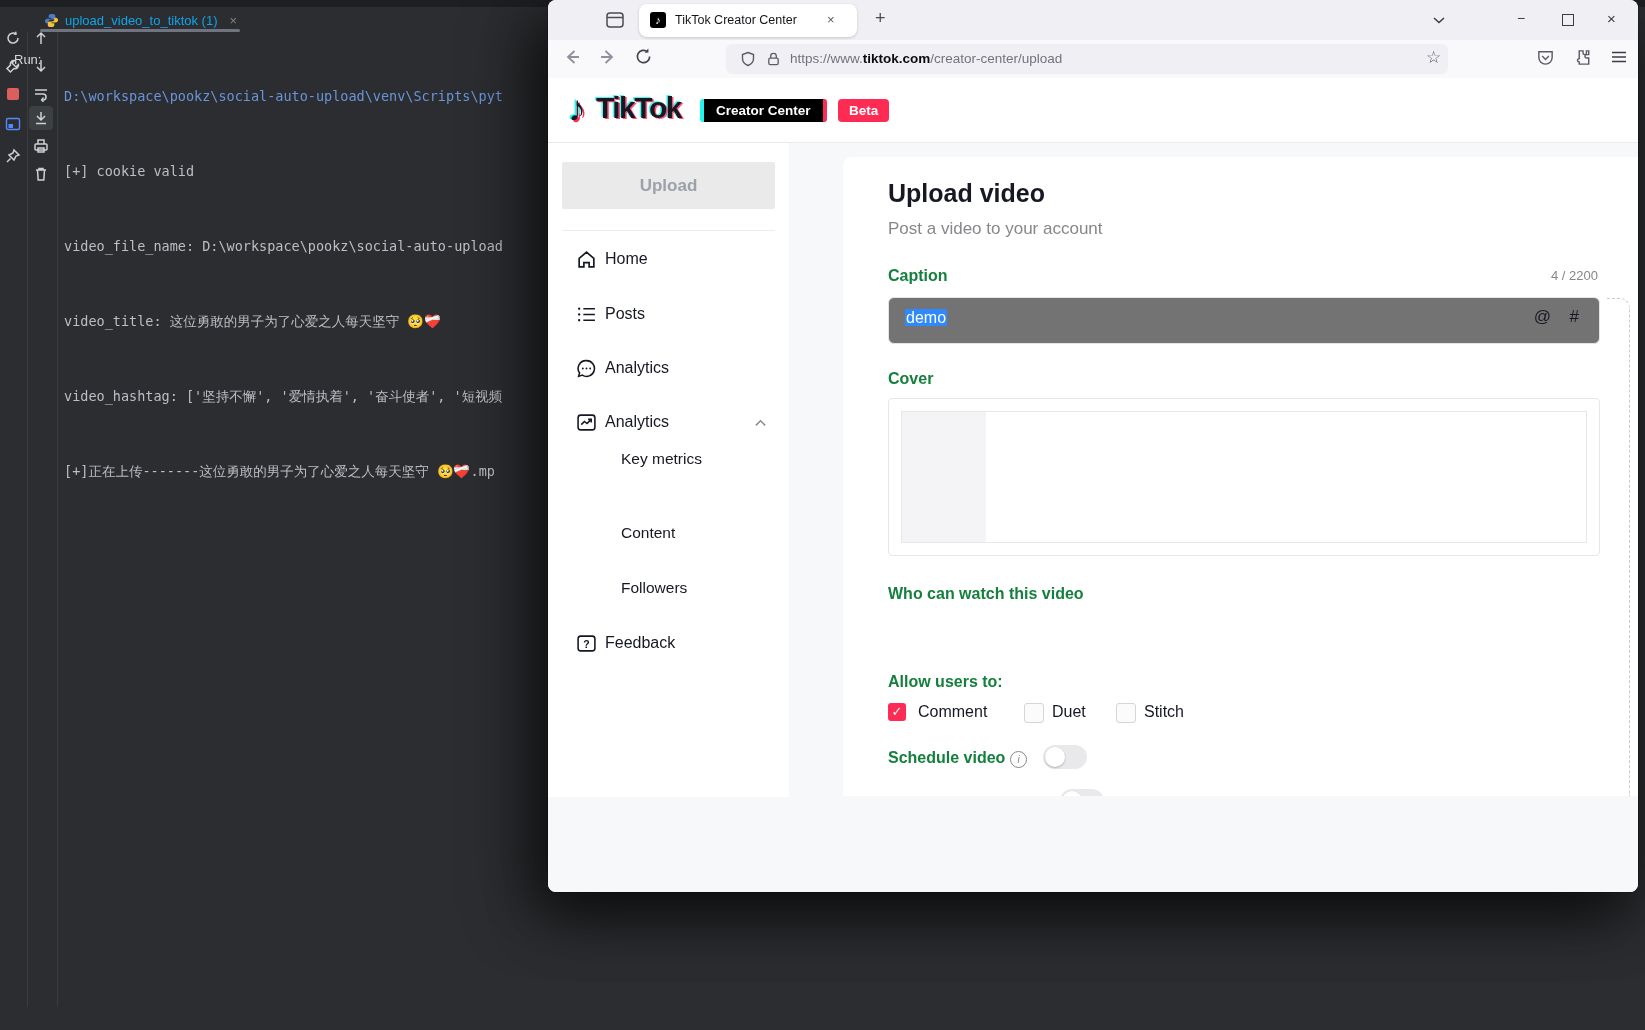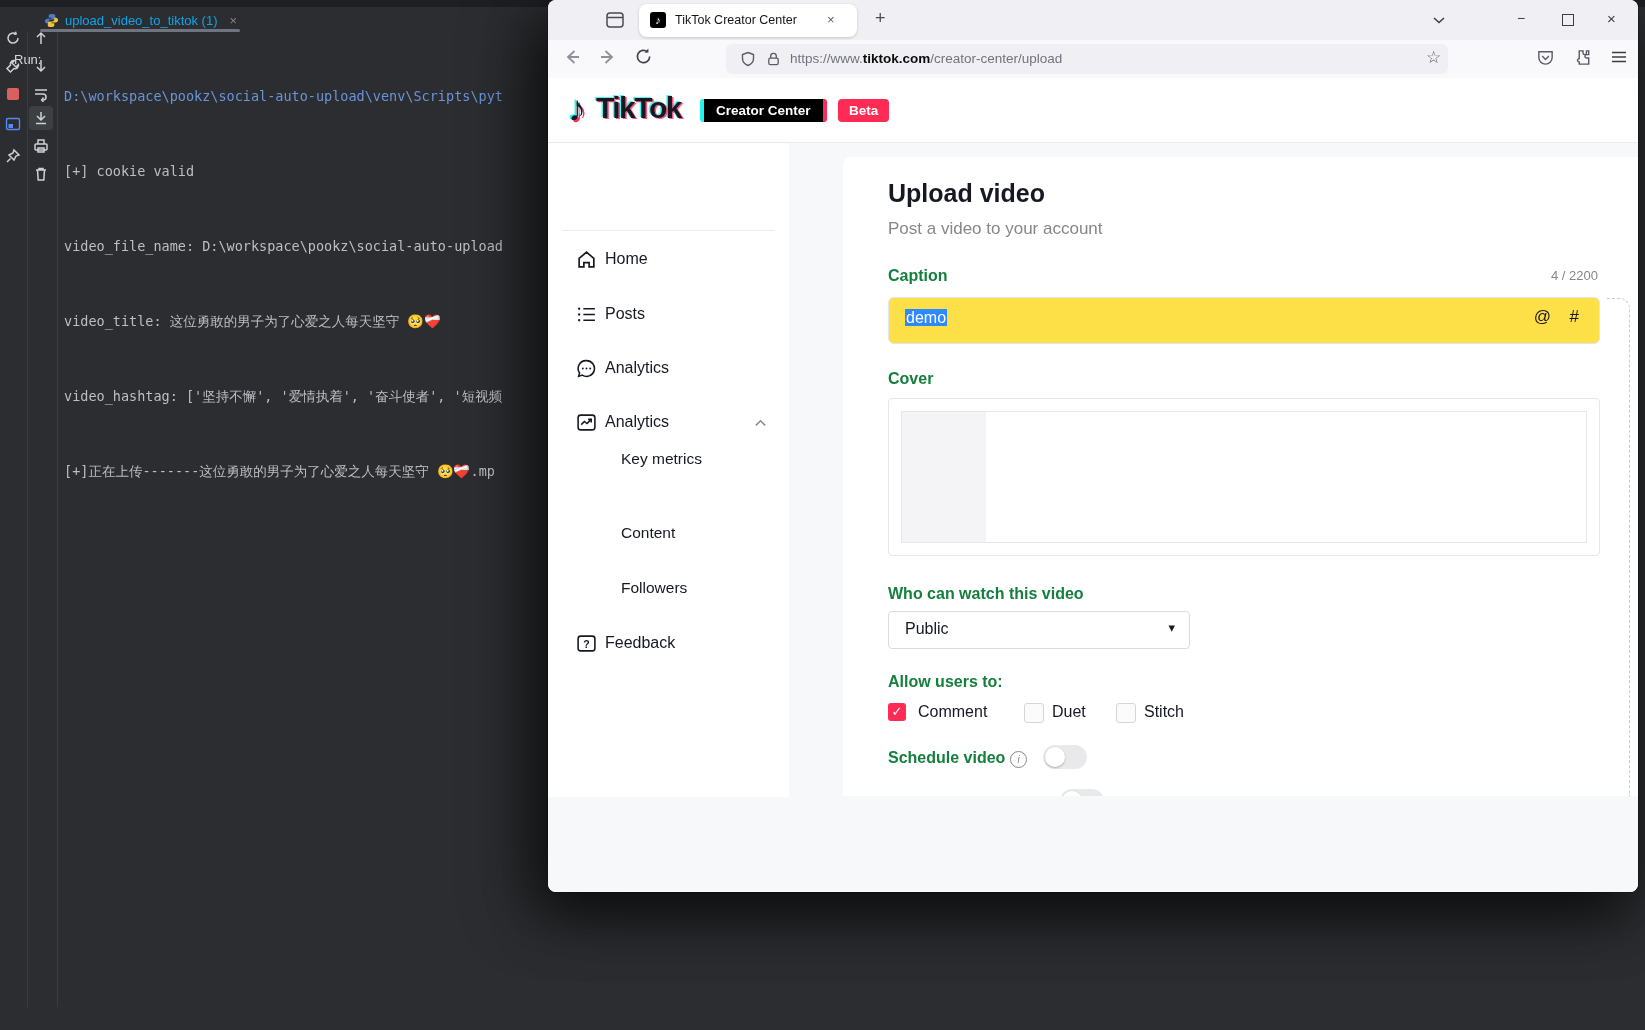--- a/index.html
+++ b/index.html
@@ -74,21 +74,21 @@
   .sb-label{position:absolute;left:57px;top:4px;font-size:16px;font-weight:400;color:#161823;}
   .sb-sub{position:absolute;left:73px;top:4px;font-size:15.5px;font-weight:500;color:#161823;}
   .sb-chev{position:absolute;left:206px;top:8px;}
 
   .card{left:295px;top:157px;width:795px;height:639px;background:#fff;border-radius:8px 0 0 0;overflow:hidden;}
   .c-title{left:45px;top:22px;font-size:25px;font-weight:bold;color:#161823;}
   .c-sub{left:45px;top:62px;font-size:17px;color:#86878b;}
   .cap-label,.bold16{font-size:16px;font-weight:bold;color:#15803d;}
   .cap-label{left:45px;top:110px;}
   .cap-count{right:40px;top:111px;font-size:13px;color:#86878b;}
-  .cap-box{left:45px;top:140px;width:710px;height:45px;border:1px solid #e4e4e7;border-radius:6px;background:#fde047;}
+  .cap-box{left:45px;top:140px;width:710px;height:45px;border:1px solid #e4e4e7;border-radius:6px;background:#737373;}
   .cap-text{position:absolute;left:16px;top:11px;font-size:16px;color:#161823;}
   .cap-text .sel{background:#2e89ff;color:#fff;padding:0 1px;}
   .cap-at{position:absolute;right:48px;top:9px;font-size:17px;color:#161823;}
   .cap-hash{position:absolute;right:20px;top:9px;font-size:17px;color:#161823;}
   .cover-label{left:45px;top:213px;}
   .cover-box{left:45px;top:241px;width:710px;height:156px;border:1px solid #e7e7ea;border-radius:4px;background:#fff;}
   .cover-inner{position:absolute;left:12px;top:12px;right:12px;bottom:12px;border:1px solid #e7e7ea;overflow:hidden;}
   .cover-first{position:absolute;left:0;top:0;width:84px;height:100%;background:#f4f4f6;}
   .watch-label{left:45px;top:428px;}
   .select{left:45px;top:454px;width:300px;height:36px;border:1px solid #dcdce0;border-radius:4px;background:#fff;}
@@ -281,20 +281,21 @@
   <div class="abs page"></div>
 
   <div class="abs tkheader">
     <div class="abs note">♪</div>
     <div class="abs brand">TikTok</div>
     <div class="abs cc-badge">Creator Center</div>
     <div class="abs beta-badge">Beta</div>
   </div>
 
   <div class="abs sidebar">
+    <div class="abs upload-btn">Upload</div>
     <div class="abs sb-div"></div>
 
     <div class="abs sb-item" style="top:103px">
       <span class="sb-ic">
         <svg viewBox="0 0 20 20" fill="none" stroke="#161823" stroke-width="1.6" width="21" height="21">
           <path d="M3 9l7-6 7 6v8h-4.5v-4h-5v4H3z"></path>
         </svg>
       </span>
       <span class="sb-label">Home</span>
     </div>
@@ -375,24 +376,20 @@
     </div>
 
     <div class="abs cover-label bold16">Cover</div>
     <div class="abs cover-box">
       <div class="cover-inner">
         <div class="cover-first"></div>
       </div>
     </div>
 
     <div class="abs watch-label bold16">Who can watch this video</div>
-    <div class="abs select">
-      <span class="select-val">Public</span>
-      <span class="select-caret">▾</span>
-    </div>
 
     <div class="abs allow-label bold16">Allow users to:</div>
     <div class="abs cb cb-on" style="left:45px">✓</div>
     <div class="abs cb-label" style="left:75px">Comment</div>
     <div class="abs cb cb-off" style="left:181px"></div>
     <div class="abs cb-label" style="left:209px">Duet</div>
     <div class="abs cb cb-off" style="left:273px"></div>
     <div class="abs cb-label" style="left:301px">Stitch</div>
 
     <div class="abs sched-label bold16">Schedule video</div>

